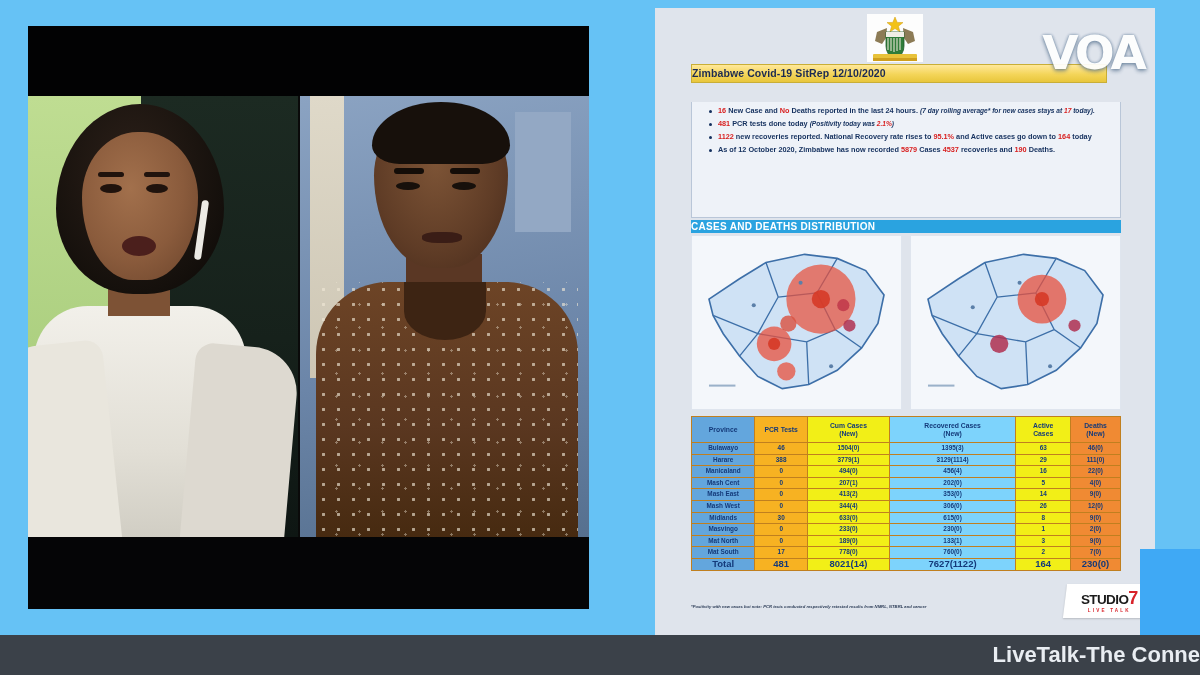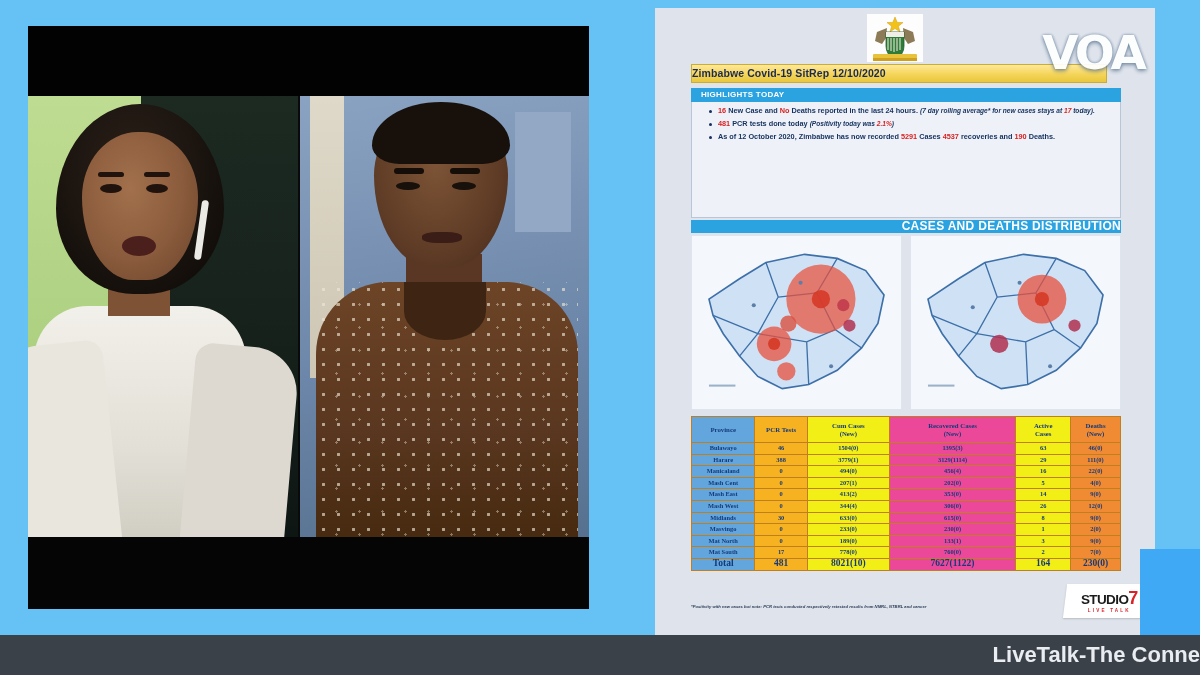--- a/index.html
+++ b/index.html
@@ -151,44 +151,44 @@
   }
   .hl{ position:relative; font-size:7.3px; line-height:10.6px; color:#14305e;
        margin-bottom:2.5px; padding-left:10px; font-weight:700; }
   .hl:before{ content:""; position:absolute; left:1px; top:3.8px;
        width:3px; height:3px; border-radius:50%; background:#14305e; }
   .hl .r{ color:#d81f1f; }
   .hl .it{ font-style:italic; font-weight:700; font-size:6.6px; }
 
   #cases-banner{
     position:absolute; left:30px; top:208px; width:430px; height:13px;
-    background:#2aa3e0; color:#fff; font-size:12px; font-weight:700;
-    line-height:13px; text-align:right; letter-spacing:.3px;
+    background:#2aa3e0; color:#fff; font-size:10px; font-weight:700;
+    line-height:13px; text-align:left; letter-spacing:.3px;
   }
   #maps-row{
     position:absolute; left:30px; top:223px; width:430px; height:175px;
     display:flex; gap:8px;
   }
   .map-box{ flex:1; background:#f4f7fb; border:1px solid #dfe5ee; position:relative; }
   .map-svg{ position:absolute; inset:0; width:100%; height:100%; }
 
   
   #prov-table{
     position:absolute; left:30px; top:404px; width:430px;
-    border-collapse:collapse; font-size:6.4px; color:#143a7a; font-weight:700;font-family:Liberation Serif, serif;
+    border-collapse:collapse; font-size:6.4px; color:#143a7a; font-weight:700;
   }
   #prov-table th, #prov-table td{
     border:1px solid #c07f1f; text-align:center; height:11.6px; padding:0;
     line-height:1.05;
   }
   #prov-table thead th{ height:26px; font-size:6.8px; }
   th.c-prov,td.c-prov{ background:#63a6dd; width:66px; }
   th.c-pcr ,td.c-pcr { background:#f7b222; width:56px; }
   th.c-cum ,td.c-cum { background:#f2ef17; width:86px; }
-  th.c-rec ,td.c-rec { background:#ec4899; width:134px; }
+  th.c-rec ,td.c-rec { background:#7dd3fc; width:134px; }
   th.c-act ,td.c-act { background:#f2ef17; width:58px; }
   th.c-dth ,td.c-dth { background:#f08a33; width:52px; }
   tr.total-row td{ height:16px; font-size:9.5px; font-weight:700; color:#143a7a; }
   #table-footnote{
     position:absolute; left:30px; top:592px; width:430px;
     font-size:4.2px; color:#2a3a55; font-style:italic; font-weight:700;
   }
   #studio7-logo{
     position:absolute; right:-4px; top:572px; width:88px; height:34px;
     background:#fff; transform:skewX(-7deg); box-shadow:0 1px 2px rgba(0,0,0,.18);
@@ -277,33 +277,36 @@
         <rect x="19" y="18" width="18" height="5" fill="#f0eee6"></rect>
         <path d="M21 24 v12 M24 24 v13 M27 24 v14 M30 24 v13 M33 24 v12" stroke="#e8e4d4" stroke-width="1.1"></path>
         <rect x="6" y="40" width="44" height="6" rx="1" fill="#e8c23a"></rect>
         <rect x="6" y="44" width="44" height="3" fill="#cf9f1e"></rect>
       </svg>
 
       <div id="voa-watermark">VOA</div>
 
       <div id="doc-title">Zimbabwe Covid-19 SitRep 12/10/2020</div>
 
-      <div id="highlights-banner">HIGHLIGHTS TODAY</div>
 
       <div id="highlights-box">
         <div class="hl">
           <span class="r">16</span> New Case and <span class="r">No</span> Deaths reported in the last 24 hours.
           <span class="it">(7 day rolling average* for new cases stays at <span class="r">17</span> today).</span>
         </div>
         <div class="hl">
           <span class="r">481</span> PCR tests done today
           <span class="it">(Positivity today was <span class="r">2.1%</span>)</span>
         </div>
         <div class="hl">
-          As of 12 October 2020, Zimbabwe has now recorded <span class="r">5291</span> Cases
+          <span class="r">1122</span> new recoveries reported. National Recovery rate rises to
+          <span class="r">95.1%</span> and Active cases go down to <span class="r">164</span> today
+        </div>
+        <div class="hl">
+          As of 12 October 2020, Zimbabwe has now recorded <span class="r">5879</span> Cases
           <span class="r">4537</span> recoveries and <span class="r">190</span> Deaths.
         </div>
       </div>
 
       <div id="cases-banner">CASES AND DEATHS DISTRIBUTION</div>
 
       <div id="maps-row">
         <div class="map-box">
           <svg class="map-svg" viewBox="0 0 200 170">
             <path d="M14 62 L44 42 L70 26 L108 18 L140 22 L168 34 L186 58 L180 86 L164 110 L140 132 L112 146 L86 150 L62 138 L44 118 L28 96 L18 78 Z" fill="#cfe2f5" stroke="#3d6fa8" stroke-width="1.6"></path>
@@ -438,21 +441,21 @@
             <td class="c-prov">Mat South</td>
             <td class="c-pcr">17</td>
             <td class="c-cum">778(0)</td>
             <td class="c-rec">760(0)</td>
             <td class="c-act">2</td>
             <td class="c-dth">7(0)</td>
           </tr>
           <tr class="total-row">
             <td class="c-prov">Total</td>
             <td class="c-pcr">481</td>
-            <td class="c-cum">8021(10)</td>
+            <td class="c-cum">8021(14)</td>
             <td class="c-rec">7627(1122)</td>
             <td class="c-act">164</td>
             <td class="c-dth">230(0)</td>
           </tr>
         </tbody>
       </table>
 
       <div id="table-footnote">*Positivity with new cases but note: PCR tests conducted respectively retested results from NMRL, NTBRL and cancer</div>
 
       <div id="studio7-logo">

